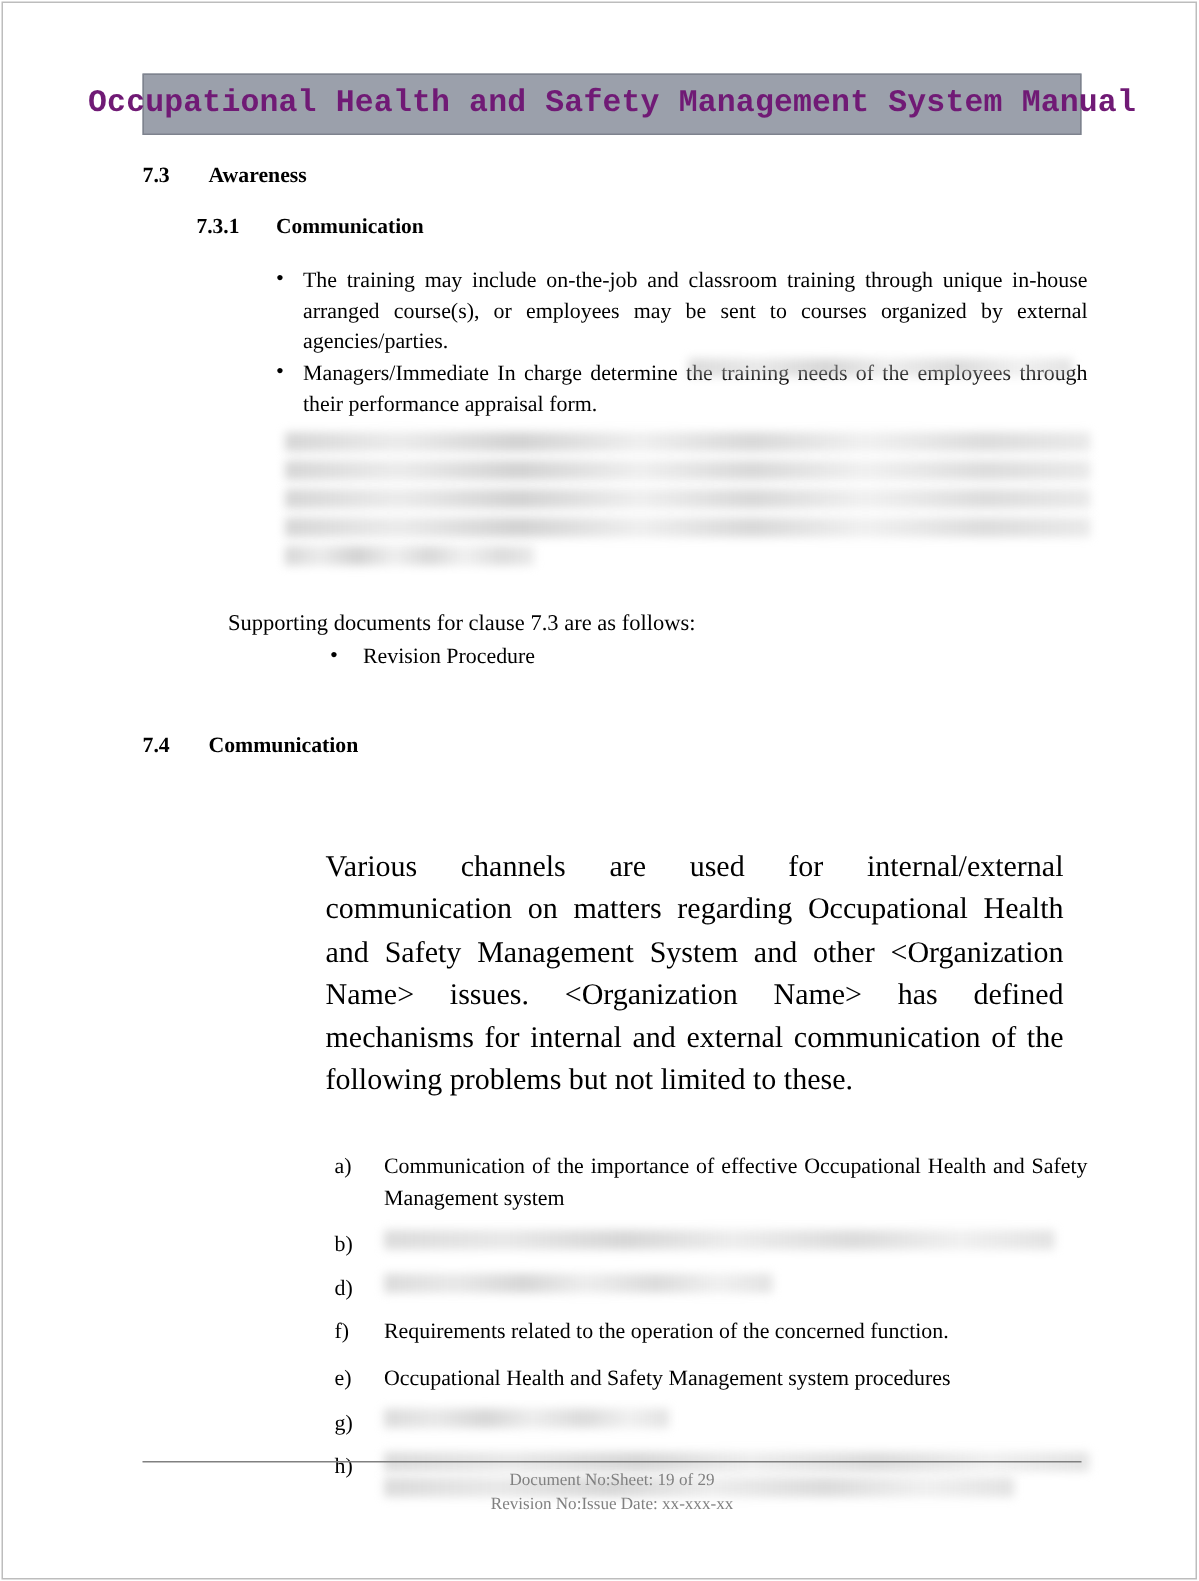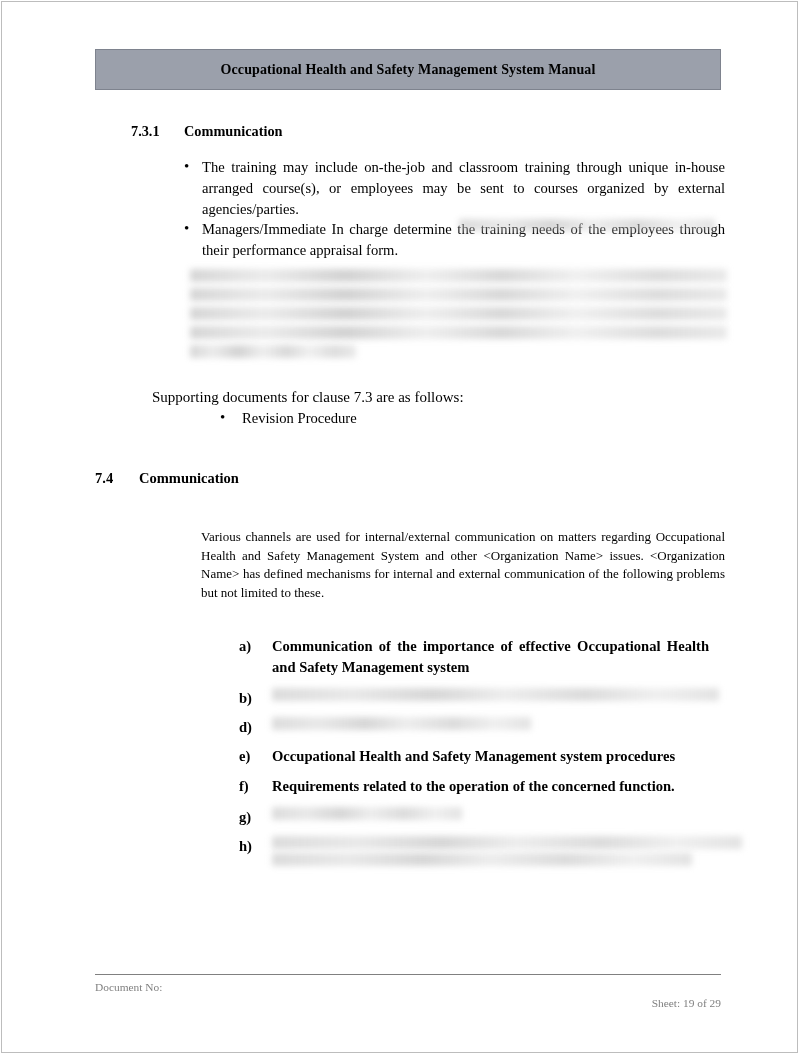--- a/index.html
+++ b/index.html
@@ -27,26 +27,27 @@
     position: absolute;
     left: 93px; top: 47px;
     width: 626px; height: 41px;
     background: #9ba0ab;
     border: 1px solid #7e838e;
     display: flex;
     align-items: center;
     justify-content: center;
   }
   .header-banner .title {
-    color: #000000;
-    font-size: 14px;
+    color: #701a75;
+    font-size: 21px;
     font-weight: bold;
     letter-spacing: 0.1px;
     line-height: 1;
     white-space: nowrap;
+    font-family: Liberation Mono, monospace;
   }
 
   
   .content {
     position: absolute;
     left: 93px; top: 106px;
     width: 630px;
   }
 
   
@@ -117,33 +118,32 @@
   }
   .support-list li::before {
     content: "\2022";
     position: absolute;
     left: 0; top: -1px;
     font-size: 15px;
   }
 
   
   .body-para {
-    font-size: 13px;
+    font-size: 20px;
     line-height: 1.42;
     text-align: justify;
     padding-left: 106px;
-    margin: 0;
+    margin: 16px;
   }
 
   
   .alpha-list {
-    margin: 16px;
+    margin: 0;
     padding: 0 0 0 128px;
     list-style: none;
-    font-weight: bold;
   }
   .alpha-list li {
     position: relative;
     font-size: 14.6px;
     line-height: 1.42;
     text-align: justify;
     padding-left: 33px;
     margin-bottom: 10px;
     min-height: 19px;
   }
@@ -209,36 +209,39 @@
     width: 626px;
     border-top: 1px solid #808080;
     padding-top: 5px;
     color: #808080;
     font-size: 11.4px;
     line-height: 1.38;
   }
   .footer .row {
     display: flex;
     justify-content: center;
-    flex-direction: column;
   }
   .footer .left { text-align: left; }
   .footer .right { text-align: right; }
 </style>
 </head>
 <body>
 
 <div id="page">
 
   <div class="header-banner">
     <span class="title">Occupational Health and Safety Management System Manual</span>
   </div>
 
   <div class="content">
 
+    <div class="h2">
+      <span class="num">7.3</span>
+      <span>Awareness</span>
+    </div>
 
     <div class="sp-14"></div>
 
     <div class="h3">
       <span class="num">7.3.1</span>
       <span>Communication</span>
     </div>
 
     <div class="sp-16"></div>
 
@@ -291,40 +294,44 @@
 
       <li data-marker="b)">
         <span class="redact redact-line" style="width:447px;"></span>
       </li>
 
 
       <li data-marker="d)">
         <span class="redact redact-line" style="width:259px;"></span>
       </li>
 
+      <li data-marker="f)">
+        <span>Requirements related to the operation of the concerned function.</span>
+      </li>
+
       <li data-marker="e)">
         <span>Occupational Health and Safety Management system procedures</span>
-      </li>
-
-      <li data-marker="f)">
-        <span>Requirements related to the operation of the concerned function.</span>
       </li>
 
       <li data-marker="g)">
         <span class="redact redact-line" style="width:190px;"></span>
       </li>
 
       <li data-marker="h)">
         <span class="redact redact-line" style="width:470px;"></span>
         <span class="redact redact-line" style="width:420px;"></span>
       </li>
 
     </ol>
   </div>
 
   <div class="footer">
     <div class="row">
       <span class="left">Document No:</span>
       <span class="right">Sheet: 19 of 29</span>
     </div>
+    <div class="row">
+      <span class="left">Revision No:</span>
+      <span class="right">Issue Date: xx-xxx-xx</span>
+    </div>
   </div>
 
 </div>
 
 </body></html>

